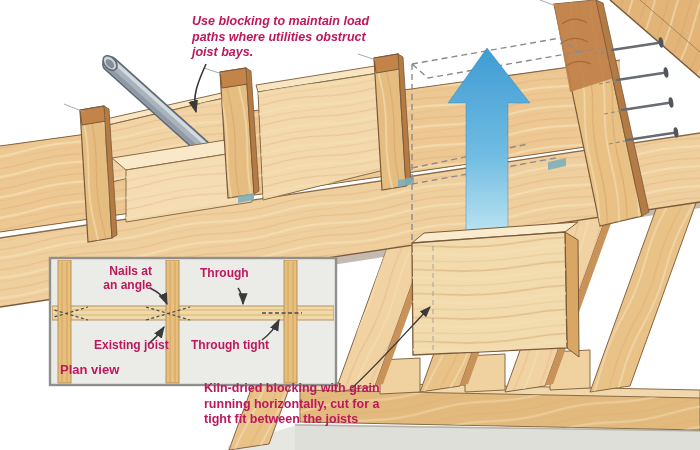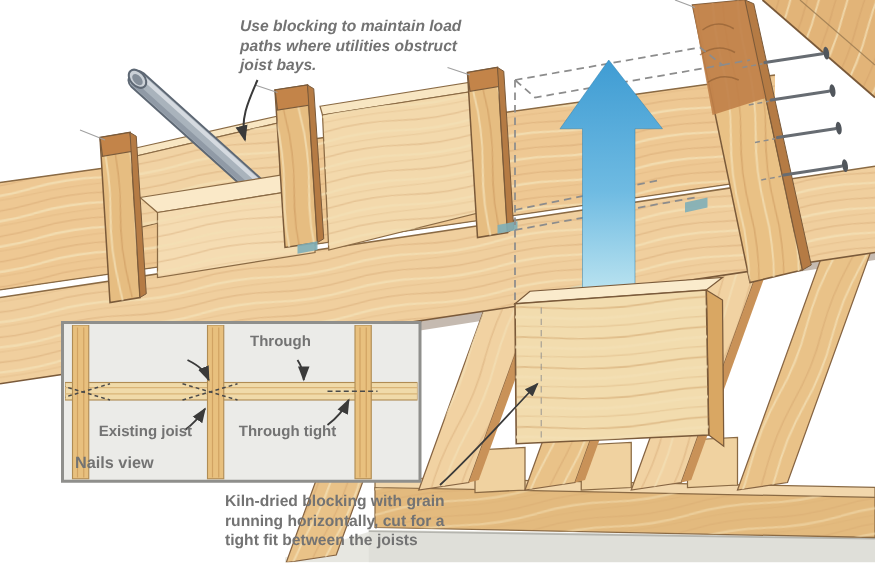--- a/index.html
+++ b/index.html
@@ -2,21 +2,21 @@
 <html><head>
 <meta charset="utf-8">
 <style>
   html,body{margin:0;padding:0;background:#fff;}
   .stage{
     position:relative;width:700px;height:450px;background:#ffffff;
     overflow:hidden;font-family:"Liberation Sans",sans-serif;
   }
   .stage svg{position:absolute;left:0;top:0;}
   .note{
-    position:absolute;z-index:5;color:#737373;font-weight:700;
+    position:absolute;z-index:5;color:#be185d;font-weight:700;
     white-space:pre-line;line-height:1.24;
   }
   .note-italic{font-style:italic;font-size:12.5px;}
   .note-plain{font-size:12.5px;}
   .plan-label{font-size:12px;line-height:1.18;}
   .plan-title{font-size:13px;}
 </style>
 </head>
 <body>
 
@@ -280,26 +280,28 @@
       <path d="M 148 344 C 156 338, 160 333, 164 327" marker-end="url(#ah)"></path>
       <path d="M 262 340 C 270 334, 275 328, 279 320" marker-end="url(#ah)"></path>
     </g>
   </g>
 </svg>
 
 <div class="note note-italic" style="left:192px;top:14px;width:200px;">Use blocking to maintain load
 paths where utilities obstruct
 joist bays.</div>
 
-<div class="note note-plain" style="left:180px;top:381px;width:215px;margin-top:13px;">Kiln-dried blocking with grain
+<div class="note note-plain" style="left:204px;top:381px;width:215px;">Kiln-dried blocking with grain
 running horizontally, cut for a
 tight fit between the joists</div>
 
+<div class="note plan-label" style="left:88px;top:264px;width:64px;text-align:right;">Nails at
+an angle</div>
 
 <div class="note plan-label" style="left:200px;top:266px;">Through</div>
 
-<div class="note plan-label" style="left:79px;top:338px;text-align:center;">Existing joist</div>
+<div class="note plan-label" style="left:94px;top:338px;text-align:center;">Existing joist</div>
 
 <div class="note plan-label" style="left:191px;top:338px;">Through tight</div>
 
-<div class="note plan-title" style="left:60px;top:362px;">Nails view</div>
+<div class="note plan-title" style="left:60px;top:362px;">Plan view</div>
 
 </div>
 
 </body></html>

